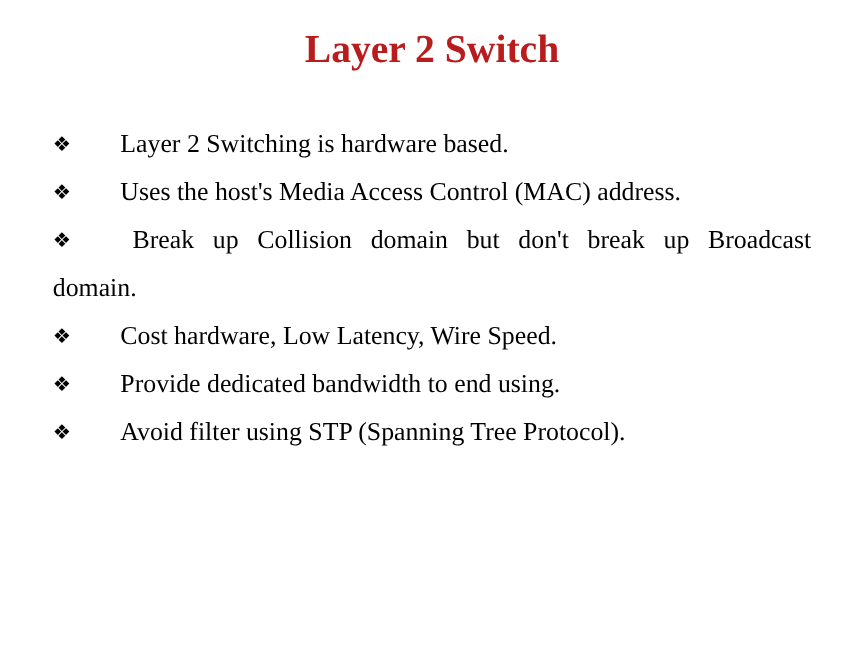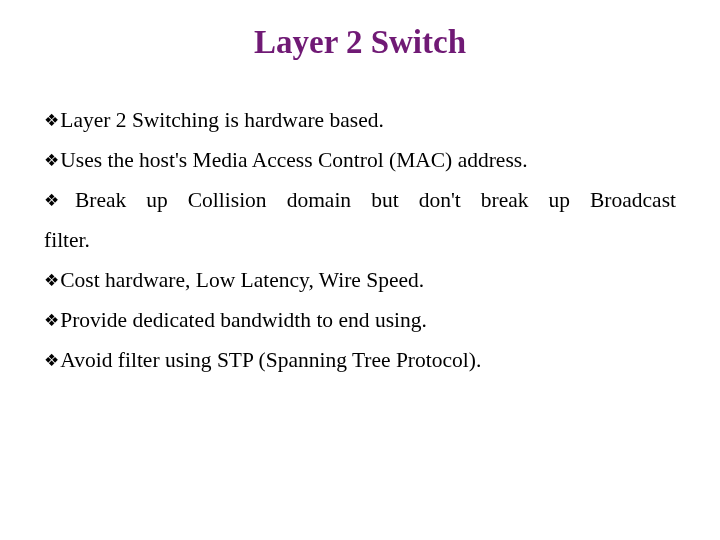--- a/index.html
+++ b/index.html
@@ -29,21 +29,21 @@
     position: absolute;
     left: 0;
     top: 22px;
     width: 720px;
     text-align: center;
     font-family: "Liberation Serif", "DejaVu Serif", serif;
     font-weight: bold;
     font-size: 33px;
     line-height: 40px;
     letter-spacing: 0px;
-    color: #701a75;
+    color: #b91c1c;
     white-space: nowrap;
   }
 
   
   .body-list {
     position: absolute;
     left: 44px;
     top: 100px;
     width: 632px;
     margin: 0;
@@ -83,20 +83,21 @@
     font-family: "DejaVu Sans", "Liberation Sans", sans-serif;
     font-size: 17px;
     line-height: 1;
     vertical-align: 1px;
     letter-spacing: 0;
     padding-right: 1px;
   }
 
   .bullet-text {
     font-family: "Liberation Serif", "DejaVu Serif", serif;
+    margin-left: 40px;
   }
 </style>
 </head>
 <body>
 
 <div class="slide">
 
   <div class="slide-title">Layer 2 Switch</div>
 
   <ul class="body-list">
@@ -105,21 +106,21 @@
       <span class="bullet-glyph">❖</span><span class="bullet-text">Layer 2 Switching is hardware based.</span>
     </li>
 
     <li class="bullet-item">
       <span class="bullet-glyph">❖</span><span class="bullet-text">Uses the host's Media Access Control (MAC) address.</span>
     </li>
 
 
     <li class="bullet-item wrapped">
       <span class="line-1"><span class="bullet-glyph">❖</span><span class="bullet-text">Break up Collision domain but don't break up Broadcast</span></span>
-      <span class="line-2">filter.</span>
+      <span class="line-2">domain.</span>
     </li>
 
 
     <li class="bullet-item">
       <span class="bullet-glyph">❖</span><span class="bullet-text">Cost hardware, Low Latency, Wire Speed.</span>
     </li>
 
     <li class="bullet-item">
       <span class="bullet-glyph">❖</span><span class="bullet-text">Provide dedicated bandwidth to end using.</span>
     </li>

